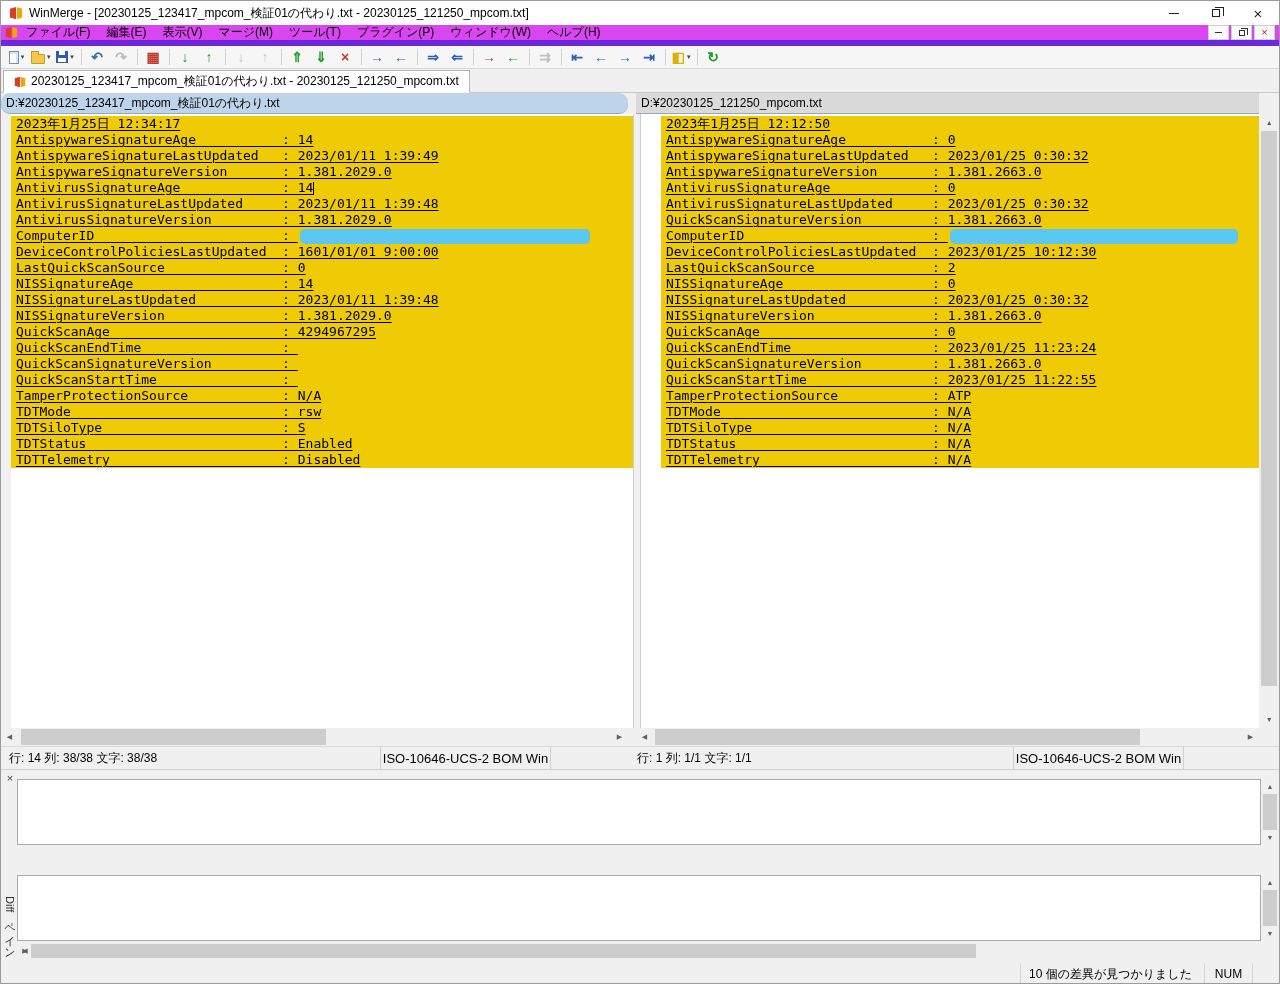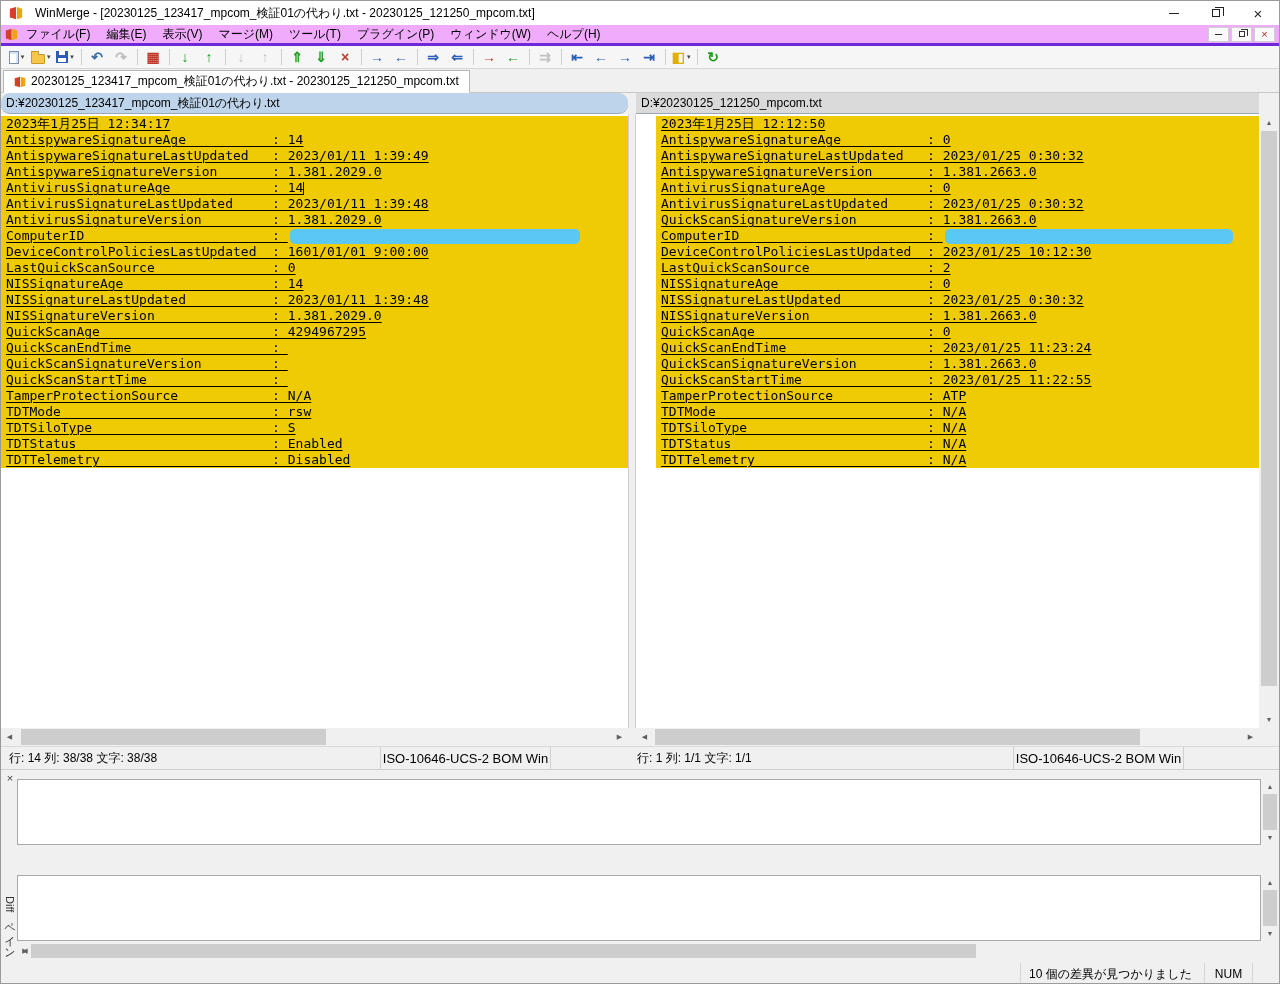--- a/index.html
+++ b/index.html
@@ -2,31 +2,31 @@
 <html style="--diff-background: #EFCB05; --redaction: #5BC8F3; --active-header: #BDD4EA; --inactive-header: #DADADA;"><head>
 <meta charset="utf-8">
 <style>
   html,body{margin:0;padding:0;background:#888;}
   .app{position:relative;width:1280px;height:984px;background:#F0F0F0;
        font-family:"Liberation Sans",sans-serif;font-size:12px;color:#000;
        overflow:hidden;box-sizing:border-box;border:1px solid #9A9A9A;}
   .app *{box-sizing:border-box;}
 
   
-  .titlebar{height:24px;background:#FFFFFF;display:flex;align-items:center;padding-left:8px;gap:12px;}
+  .titlebar{height:24px;background:#FFFFFF;display:flex;align-items:center;padding-left:8px;gap:6px;}
   .title{font-size:12px;white-space:nowrap;overflow:hidden;}
   .winbtns{margin-left:auto;display:flex;height:100%;}
   .wbtn{width:42px;height:100%;display:flex;align-items:center;justify-content:center;color:#222;}
   .sh-min{width:10px;height:1px;background:#222;display:block;}
   .sh-restore{width:8px;height:8px;border:1px solid #222;display:block;position:relative;}
   .sh-restore::before{content:"";position:absolute;left:2px;top:-3px;width:8px;height:8px;border:1px solid #222;border-left:none;border-bottom:none;}
   .sh-x{font-size:15px;line-height:1;}
 
   
-  .menubar{height:21px;background:#f0abfc;display:flex;align-items:center;padding-left:4px;border-bottom:3px solid #6d28d9;justify-content:center;}
+  .menubar{height:21px;background:#d946ef;display:flex;align-items:center;padding-left:4px;border-bottom:6px solid #6d28d9;justify-content:center;}
   .menu-items{display:flex;height:100%;}
   .mitem{display:flex;align-items:center;padding:0 8px;height:100%;white-space:nowrap;}
   .mdibtns{margin-left:auto;display:flex;gap:2px;padding-right:4px;}
   .mdibtn{width:21px;height:15px;border:1px solid #CFCFCF;background:#FAFAFA;display:flex;align-items:center;justify-content:center;}
   .mm-min{width:7px;height:1px;background:#333;display:block;}
   .mm-res{width:6px;height:6px;border:1px solid #333;display:block;position:relative;}
   .mm-res::before{content:"";position:absolute;left:1px;top:-3px;width:6px;height:6px;border:1px solid #333;border-left:none;border-bottom:none;}
   .mm-x{font-size:11px;line-height:1;color:#B03020;}
 
   
@@ -51,21 +51,21 @@
   
   .headers{height:21px;display:flex;}
   .fhdr{height:21px;display:flex;align-items:center;padding:0 5px;font-size:12px;border-bottom:1px solid #9AA8B6;
         white-space:nowrap;overflow:hidden;}
   .fhdr.left{width:628px;background:var(--active-header,#BDD4EA);border-radius:9px;}
   .hsplit{width:8px;background:#F0F0F0;}
   .fhdr.right{width:624px;background:var(--inactive-header,#DADADA);}
   .hcorner{width:20px;background:#F0F0F0;}
 
   
-  .editors{height:614px;display:flex;background:#fca5a5;}
+  .editors{height:614px;display:flex;background:#fca5a5;margin-left:10px;}
   .pane{height:100%;background:#FFF;overflow:hidden;padding-top:2px;}
   .pane-left{width:628px;}
   .pane-right{width:624px;padding-left:20px;}
   .splitter{width:8px;background:#F0F0F0;border-left:1px solid #CFCFCF;border-right:1px solid #CFCFCF;}
   .line{height:16px;line-height:16px;font-family:"DejaVu Sans Mono",monospace;font-size:13px;
         white-space:pre;padding-left:5px;background:var(--diff-background,#EFCB05);}
   .line .txt{text-decoration:underline;text-decoration-thickness:1px;text-underline-offset:2px;}
   .redact{display:inline-block;height:15px;border-radius:5px;background:var(--redaction,#5BC8F3);
           vertical-align:middle;margin-left:2px;}
   .pane-left .redact{width:290px;}

